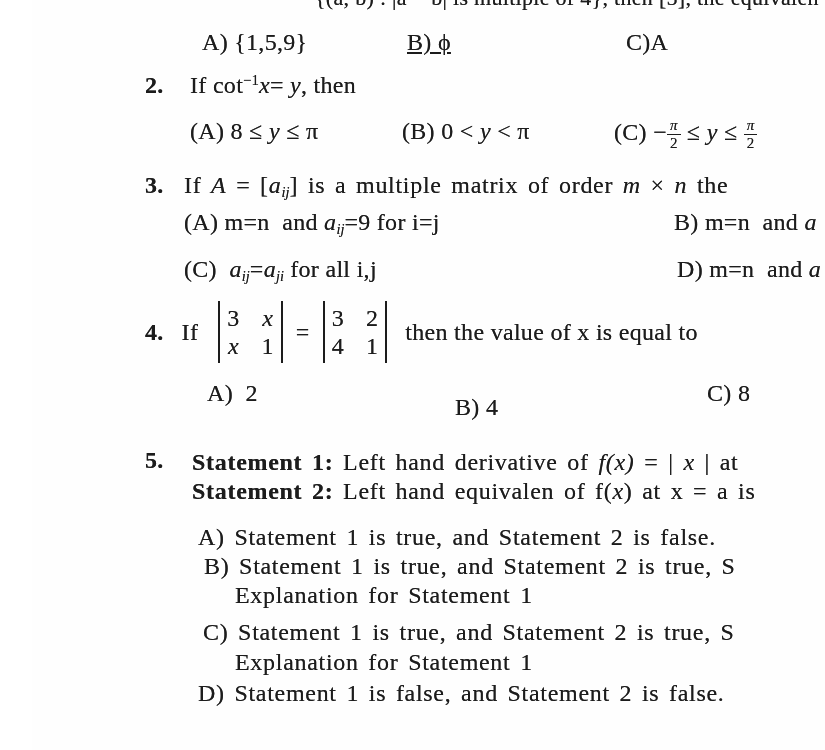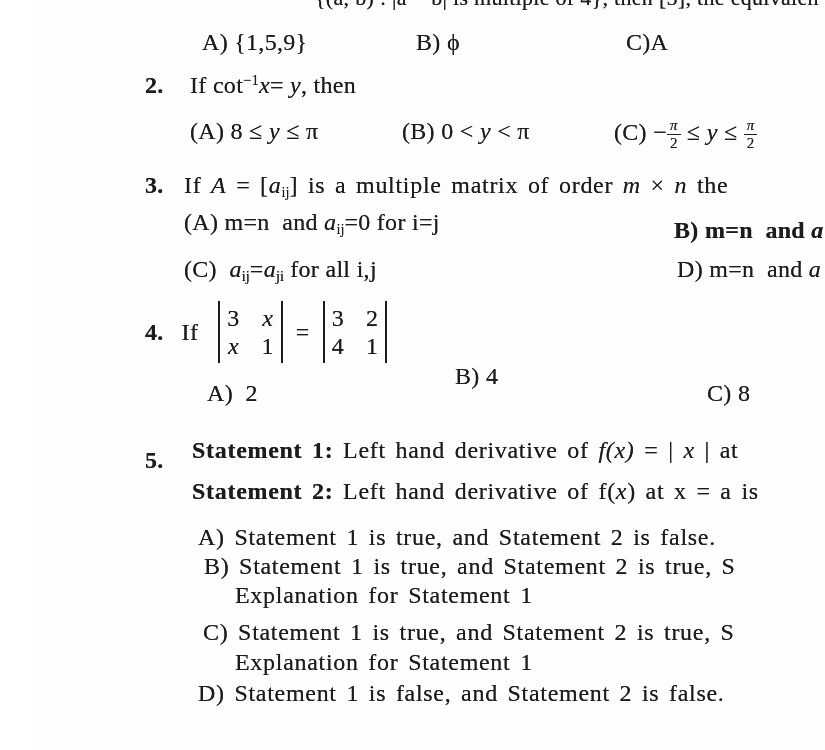--- a/index.html
+++ b/index.html
@@ -8,59 +8,59 @@
     background:#fefefe;color:#1c1c1c;
     font-family:"Liberation Serif","DejaVu Serif",serif;
     text-shadow:0 0 0.5px rgba(25,25,25,.75);
     margin-left:32px;
   }
   .line{position:absolute;white-space:pre;font-size:24px;line-height:1.2;letter-spacing:.3px;}
   .wide{letter-spacing:.7px;word-spacing:3px;}
   .num{font-weight:bold;}
   .it{font-style:italic;}
   .sup{font-size:.62em;vertical-align:.55em;letter-spacing:0;}
-  .sub{font-size:.6em;vertical-align:-.3em;letter-spacing:0;}
+  .sub{font-size:.6em;vertical-align:-.3em;font-style:italic;letter-spacing:0;}
   .frac{display:inline-flex;flex-direction:column;align-items:center;
         font-size:15px;line-height:1.12;vertical-align:middle;letter-spacing:0;}
   .frac .fnum{padding:0 3px;}
   .frac .fden{border-top:1.6px solid #1c1c1c;padding:0 3px;}
   .q4row{position:absolute;display:flex;align-items:center;font-size:24px;letter-spacing:.3px;}
   .det{display:inline-flex;align-items:stretch;margin:0 6px;}
   .det-bar{width:2px;background:#1c1c1c;}
   .det-grid{display:grid;grid-template-columns:auto auto;column-gap:22px;
             padding:3px 7px;text-align:center;line-height:1.18;}
 </style>
 </head>
 <body>
 
 <div class="page">
 
   <div class="line" style="top:-15px;left:283px;font-size:22px;">{(a, b) : |a − b| is multiple of 4}, then [5], the equivalen</div>
 
   <div>
     <span class="line" style="top:28px;left:170px;">A) {1,5,9}</span>
-    <span class="line" style="top:28px;left:384px;">B) ϕ</span>
+    <span class="line" style="top:28px;left:375px;text-decoration:underline;">B) ϕ</span>
     <span class="line" style="top:28px;left:594px;">C)A</span>
   </div>
 
   <span class="line num" style="top:71px;left:113px;">2.</span>
   <span class="line" style="top:71px;left:158px;"><span>If cot</span><span class="sup">−1</span><span class="it">x</span><span>= </span><span class="it">y</span><span>, then</span></span>
 
   <div>
     <span class="line" style="top:117px;left:158px;"><span>(A) 8 ≤ </span><span class="it">y</span><span> ≤ π</span></span>
     <span class="line" style="top:117px;left:370px;"><span>(B) 0 &lt; </span><span class="it">y</span><span> &lt; π</span></span>
     <span class="line" style="top:117px;left:582px;"><span>(C) −</span><span class="frac"><span class="fnum it">π</span><span class="fden">2</span></span><span> ≤ </span><span class="it">y</span><span> ≤ </span><span class="frac"><span class="fnum it">π</span><span class="fden">2</span></span></span>
   </div>
 
   <span class="line num" style="top:171px;left:113px;">3.</span>
   <span class="line wide" style="top:171px;left:152px;"><span>If </span><span class="it">A</span><span> = [</span><span class="it">a</span><span class="sub">ij</span><span>] is a multiple matrix of order </span><span class="it">m</span><span> × </span><span class="it">n</span><span> the</span></span>
 
   <div>
-    <span class="line" style="top:208px;left:152px;"><span>(A) m=n  and </span><span class="it">a</span><span class="sub">ij</span><span>=0 for i=j</span></span>
-    <span class="line" style="top:216px;left:642px;font-weight:bold;"><span>B) m=n  and </span><span class="it">a</span></span>
+    <span class="line" style="top:208px;left:152px;"><span>(A) m=n  and </span><span class="it">a</span><span class="sub">ij</span><span>=9 for i=j</span></span>
+    <span class="line" style="top:208px;left:642px;"><span>B) m=n  and </span><span class="it">a</span></span>
     <span class="line" style="top:255px;left:152px;"><span>(C)  </span><span class="it">a</span><span class="sub">ij</span><span>=</span><span class="it">a</span><span class="sub">ji</span><span> for all i,j</span></span>
     <span class="line" style="top:255px;left:645px;font-family:Liberation Serif, serif;"><span>D) m=n  and </span><span class="it">a</span></span>
   </div>
 
   <div class="q4row" style="top:301px;left:113px;height:62px;">
     <span class="num" style="margin-right:18px;">4.</span>
     <span style="margin-right:14px;">If</span>
     <span class="det">
       <span class="det-bar"></span>
       <span class="det-grid">
@@ -75,31 +75,32 @@
     <span class="det">
       <span class="det-bar"></span>
       <span class="det-grid">
         <span>3</span>
           <span>2</span>
         <span>4</span>
           <span>1</span>
       </span>
       <span class="det-bar"></span>
     </span>
+    <span style="margin-left:12px;">then the value of x is equal to</span>
   </div>
 
   <div>
     <span class="line" style="top:379px;left:175px;">A)  2</span>
-    <span class="line" style="top:362px;left:423px;">B) 4</span>
+    <span class="line" style="top:393px;left:423px;">B) 4</span>
     <span class="line" style="top:379px;left:675px;text-align:right;">C) 8</span>
   </div>
 
   <span class="line num" style="top:446px;left:113px;">5.</span>
-  <span class="line wide" style="top:436px;left:160px;text-align:center;"><span class="num">Statement 1:</span><span> Left hand derivative of </span><span class="it">f(x)</span><span> = | </span><span class="it">x</span><span> | at</span></span>
-  <span class="line wide" style="top:477px;left:160px;"><span class="num">Statement 2:</span><span> Left hand derivative of f(</span><span class="it">x</span><span>) at x = a is</span></span>
+  <span class="line wide" style="top:448px;left:160px;text-align:center;"><span class="num">Statement 1:</span><span> Left hand derivative of </span><span class="it">f(x)</span><span> = | </span><span class="it">x</span><span> | at</span></span>
+  <span class="line wide" style="top:477px;left:160px;"><span class="num">Statement 2:</span><span> Left hand equivalen of f(</span><span class="it">x</span><span>) at x = a is</span></span>
 
   <div>
     <span class="line wide" style="top:523px;left:166px;">A) Statement 1 is true, and Statement 2 is false.</span>
     <span class="line wide" style="top:552px;left:172px;">B) Statement 1 is true, and Statement 2 is true, S</span>
     <span class="line wide" style="top:581px;left:203px;">Explanation for Statement 1</span>
     <span class="line wide" style="top:618px;left:171px;">C) Statement 1 is true, and Statement 2 is true, S</span>
     <span class="line wide" style="top:648px;left:203px;">Explanation for Statement 1</span>
     <span class="line wide" style="top:679px;left:166px;">D) Statement 1 is false, and Statement 2 is false.</span>
   </div>
 

